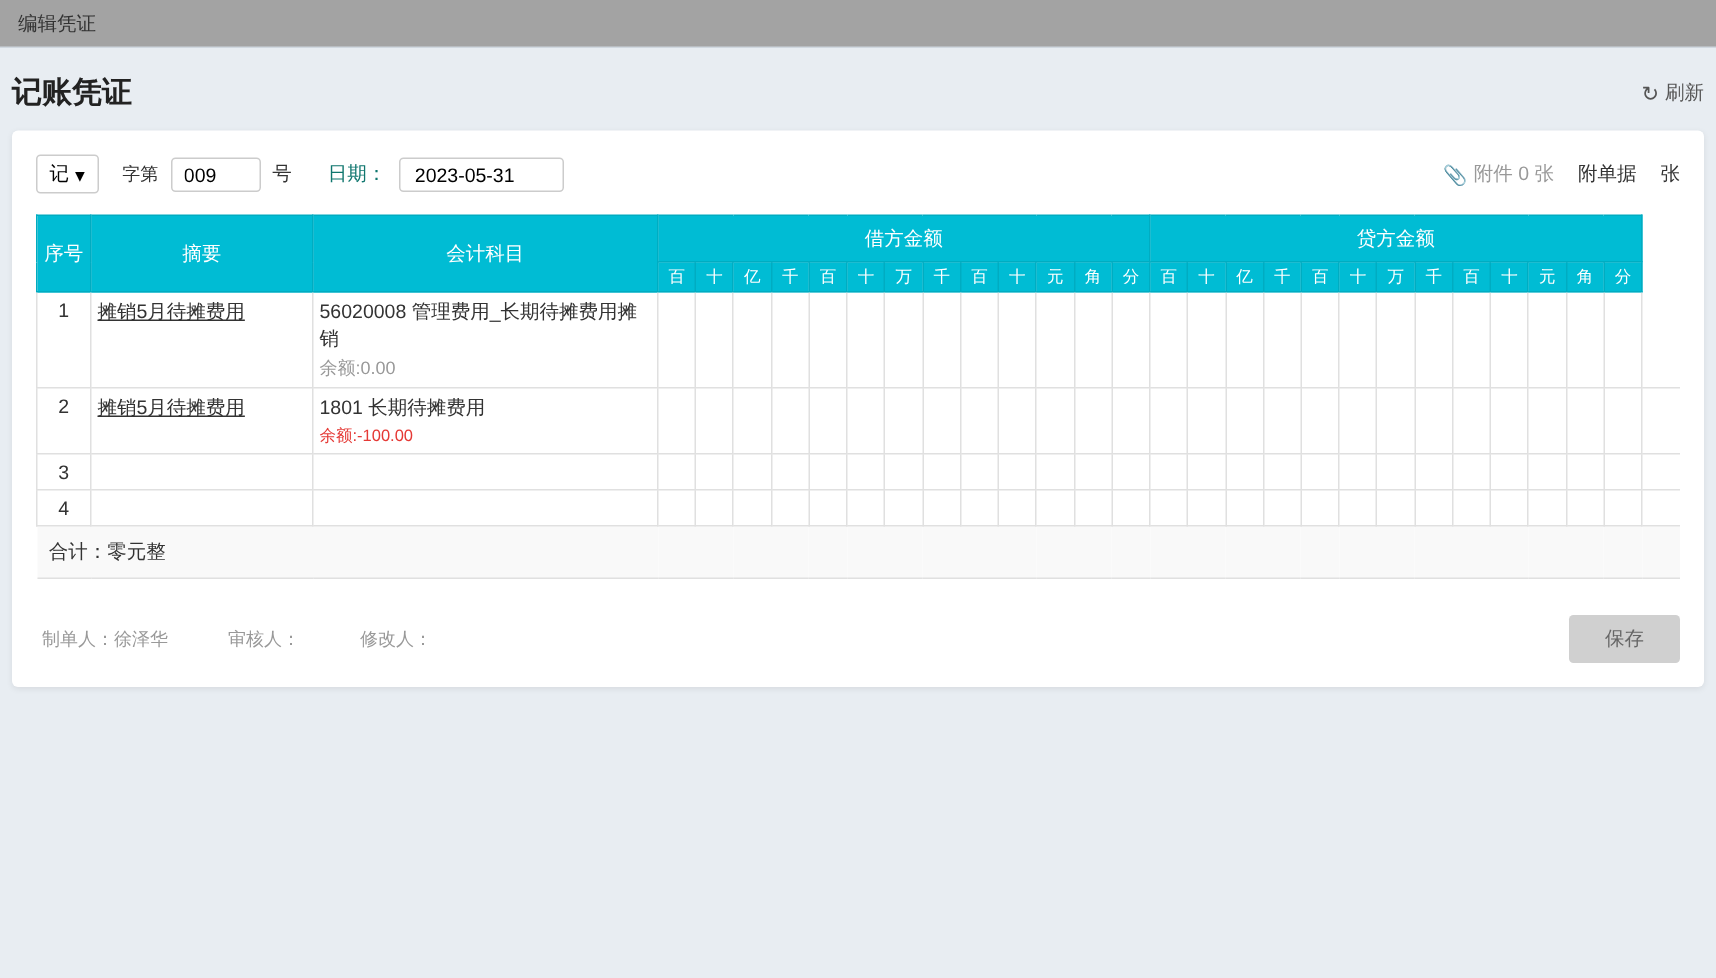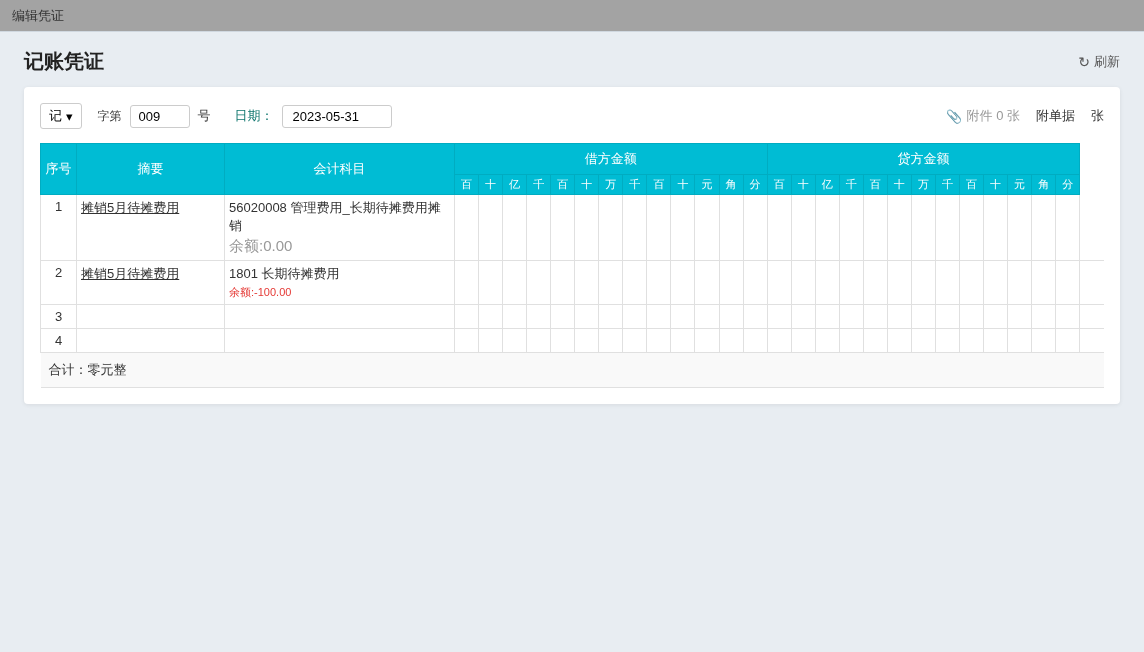--- a/index.html
+++ b/index.html
@@ -16,21 +16,21 @@
       border-bottom: 1px solid #d0d8e0;
       padding: 6px 12px;
       font-size: 13px;
       color: #333;
       height: 32px;
       display: flex;
       align-items: center;
     }
     .main-container {
       background: #e8edf2;
-      padding: 16px 24px;
+      padding: 16px 8px;
       height: calc(652px - 32px);
       overflow: auto;
     }
     .page-header {
       display: flex;
       align-items: center;
       justify-content: space-between;
       margin-bottom: 12px;
     }
     .page-title {
@@ -160,21 +160,21 @@
       color: #333;
       font-size: 13px;
       text-decoration: underline;
     }
     .td-subject {
       color: #333;
       font-size: 13px;
     }
     .balance-text {
       color: #999;
-      font-size: 15px;
+      font-size: 12px;
       margin-top: 2px;
     }
     .balance-negative {
       color: #e53935;
       font-size: 11px;
       margin-top: 2px;
     }
     .sub-col {
       width: 22px;
       min-width: 16px;
@@ -464,14 +464,22 @@
           <td></td>
           <td></td>
           <td></td>
           <td></td>
           <td></td>
           <td></td>
         </tr>
       </tfoot>
     </table>
 
+    <div style="display:flex; align-items:center; justify-content:space-between; margin-top:12px;">
+      <div class="makers-row">
+        <span class="maker-item">制单人：徐泽华</span>
+        <span class="maker-item">审核人：</span>
+        <span class="maker-item">修改人：</span>
+      </div>
+      <button class="save-btn">保存</button>
+    </div>
   </div>
 </div>
 
 </body></html>

